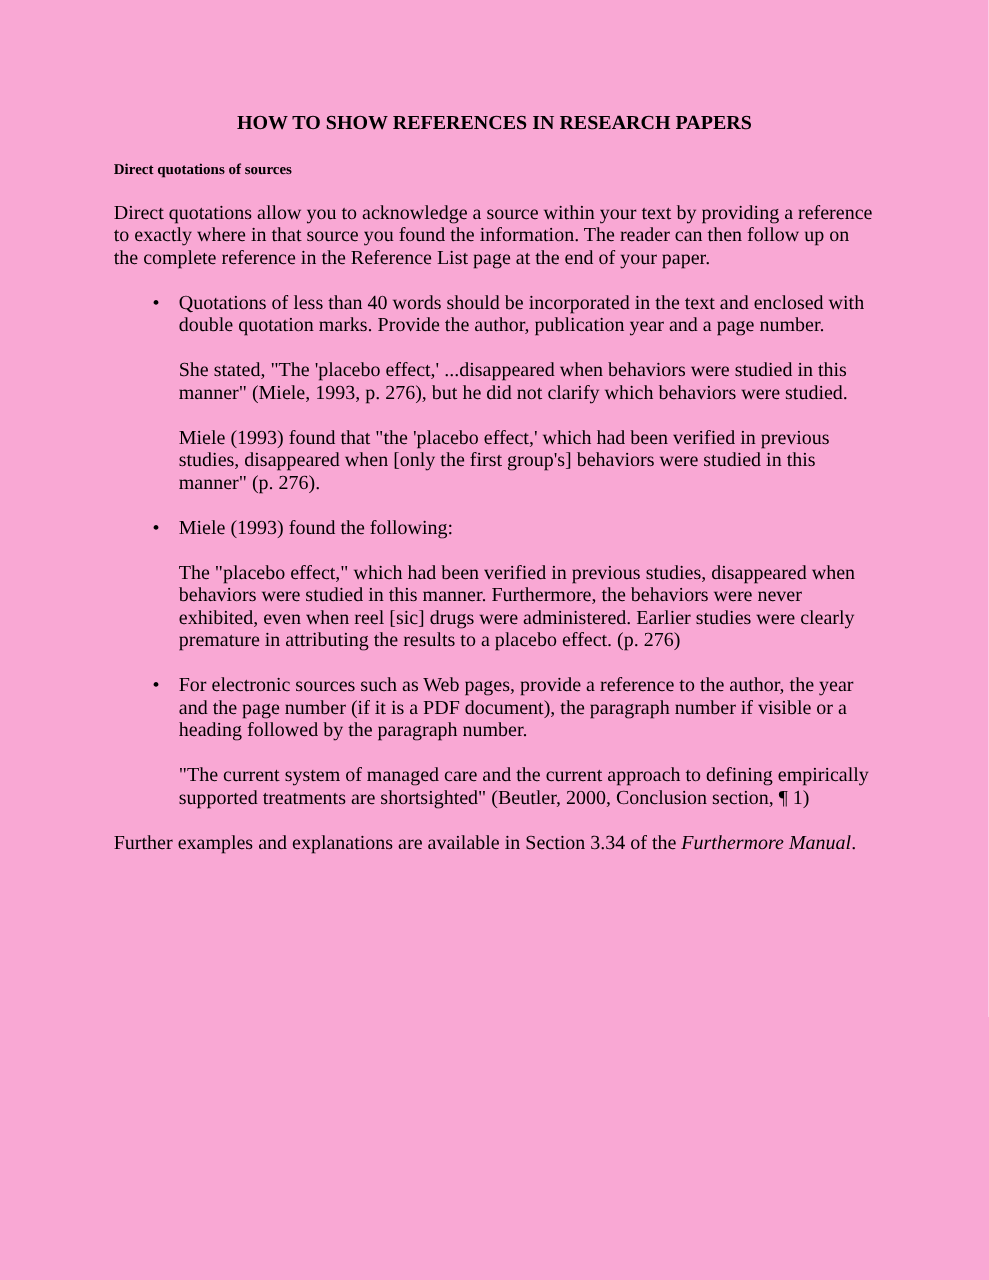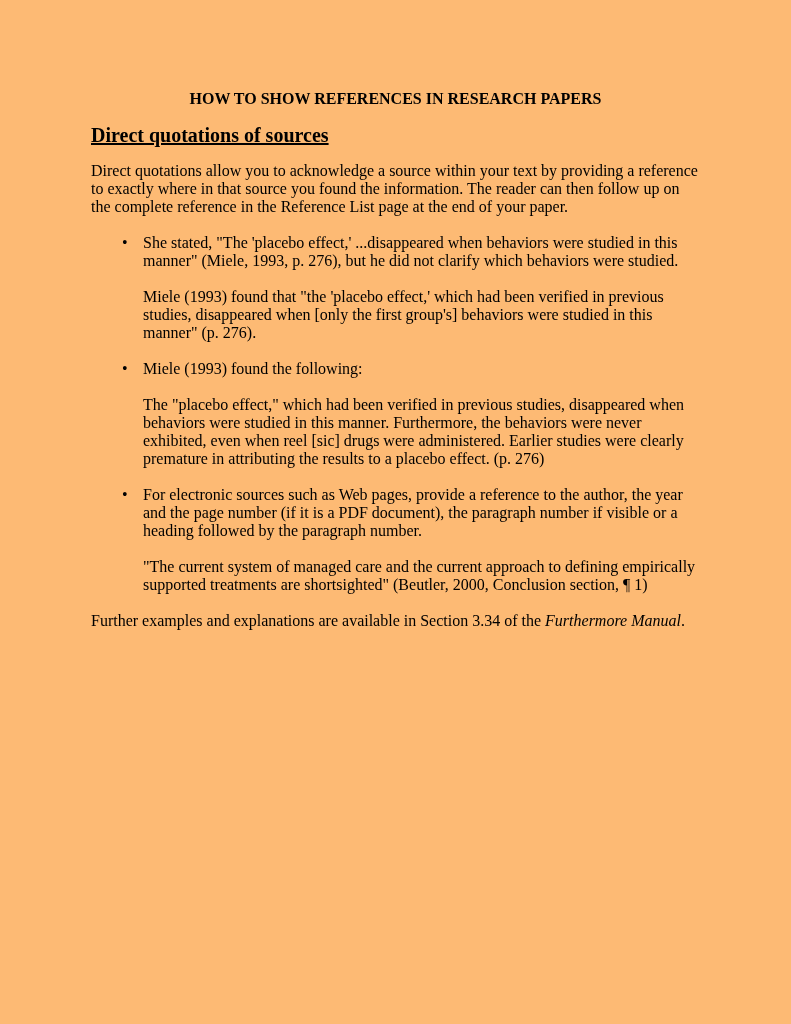--- a/index.html
+++ b/index.html
@@ -4,42 +4,41 @@
 <style>
   html, body {
     margin: 0;
     padding: 0;
     background: #ffffff;
   }
   .page {
     position: relative;
     width: 791px;
     height: 1024px;
-    background: #fdba74;
+    background: #f9a8d4;
     box-sizing: border-box;
     padding: 90px 91px 0 91px;
     font-family: "Liberation Serif", "DejaVu Serif", serif;
     font-size: 16px;
     line-height: 18px;
     color: #000000;
     overflow: hidden;
   }
   .title {
     margin: 0 0 18px 0;
     font-size: 16px;
     font-weight: bold;
     text-align: center;
     line-height: 18px;
   }
   .heading {
     margin: 0 0 18px 0;
-    font-size: 20px;
+    font-size: 12px;
     font-weight: bold;
     line-height: 18px;
-    text-decoration: underline;
   }
   .para {
     margin: 5px 0 18px 0;
   }
   .bullet-item {
     position: relative;
     margin: 0 0 18px 0;
     padding-left: 52px;
   }
   .bullet-marker {
@@ -60,20 +59,21 @@
 <div class="page">
 
   <h1 class="title">HOW TO SHOW REFERENCES IN RESEARCH PAPERS</h1>
 
   <h2 class="heading">Direct quotations of sources</h2>
 
   <p class="para">Direct quotations allow you to acknowledge a source within your text by providing a reference to exactly where in that source you found the information. The reader can then follow up on the complete reference in the Reference List page at the end of your paper.</p>
 
   <div class="bullet-item">
     <span class="bullet-marker">•</span>
+    <span>Quotations of less than 40 words should be incorporated in the text and enclosed with double quotation marks. Provide the author, publication year and a page number.</span>
   </div>
   <p class="para example">She stated, "The 'placebo effect,' ...disappeared when behaviors were studied in this manner" (Miele, 1993, p. 276), but he did not clarify which behaviors were studied.</p>
   <p class="para example">Miele (1993) found that "the 'placebo effect,' which had been verified in previous studies, disappeared when [only the first group's] behaviors were studied in this manner" (p. 276).</p>
 
   <div class="bullet-item">
     <span class="bullet-marker">•</span>
   </div>
   <p class="para example">Miele (1993) found the following:</p>
   <p class="para example">The "placebo effect," which had been verified in previous studies, disappeared when behaviors were studied in this manner. Furthermore, the behaviors were never exhibited, even when reel [sic] drugs were administered. Earlier studies were clearly premature in attributing the results to a placebo effect. (p. 276)</p>
 

